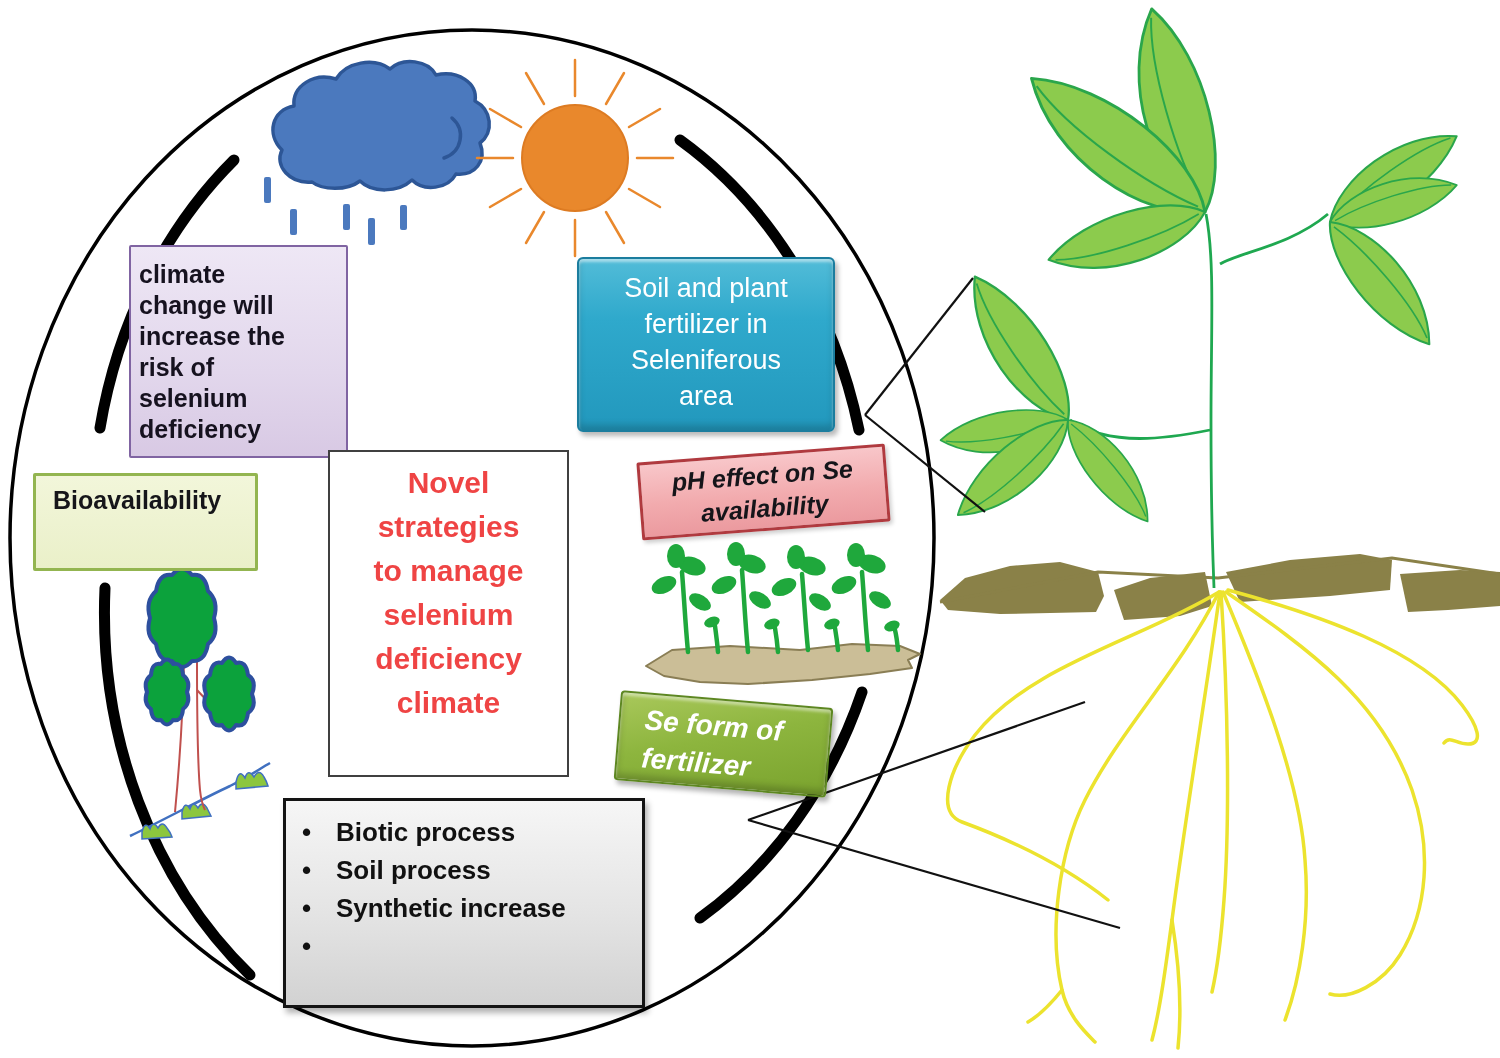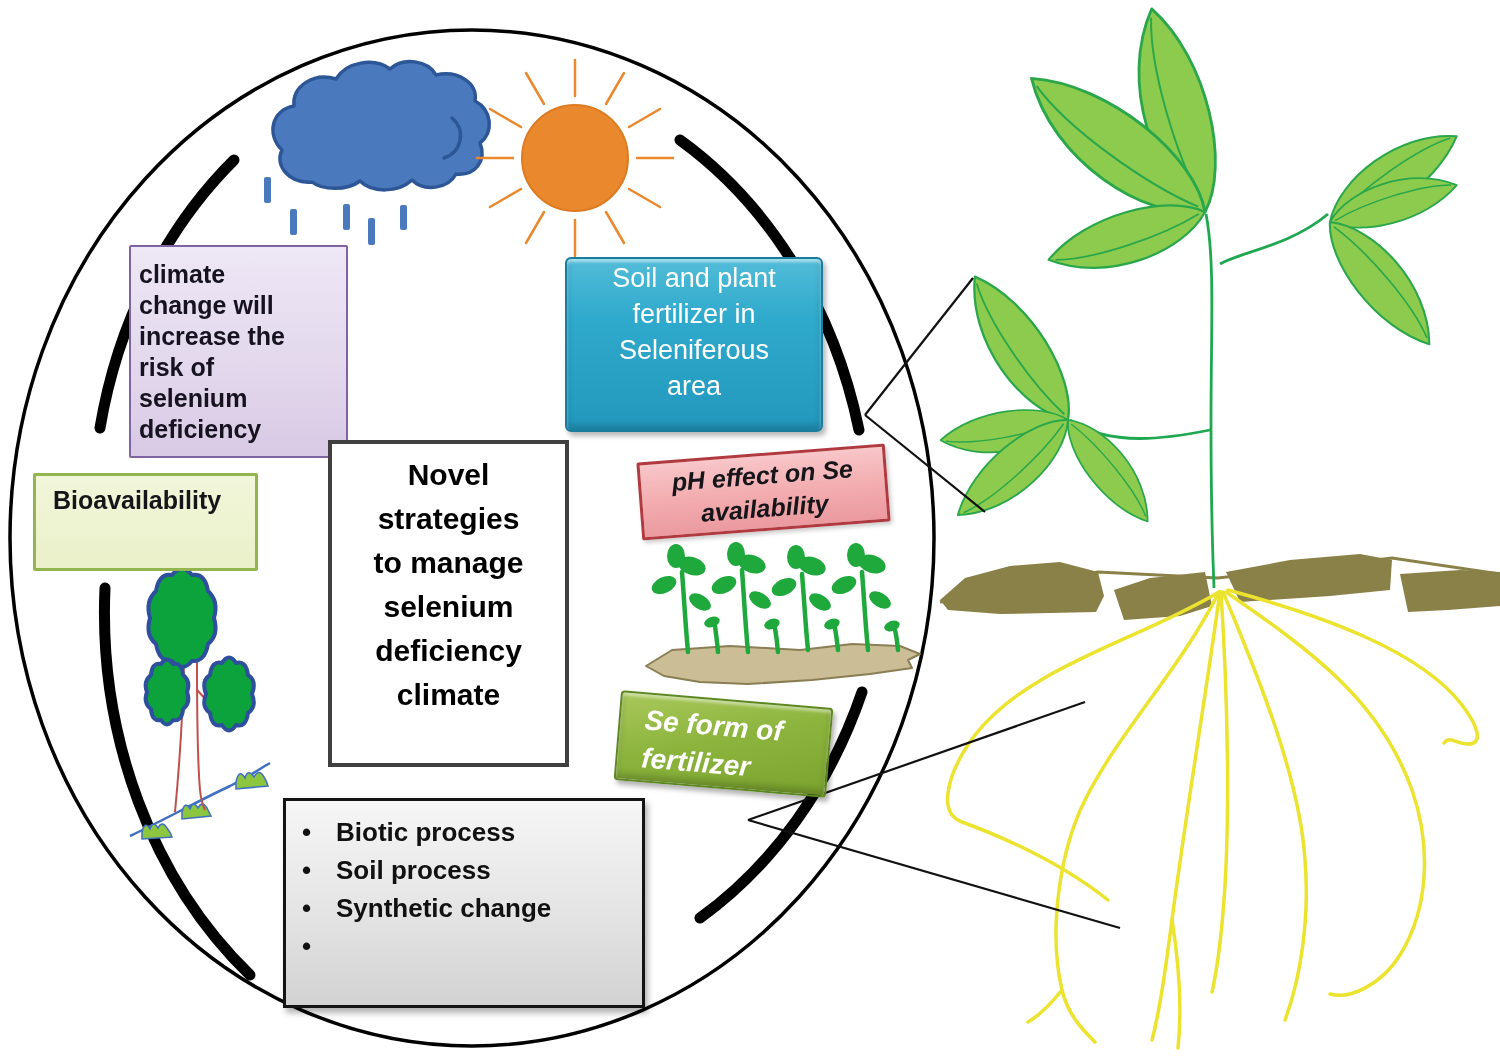--- a/index.html
+++ b/index.html
@@ -13,41 +13,41 @@
   
   .climate{
     left:129px;top:245px;width:219px;height:213px;
     background:linear-gradient(180deg,#eee7f5 0%,#e2d7ec 60%,#d8c9e4 100%);
     border:2px solid #8064a2;border-radius:2px;
     padding:12px 10px 10px 8px;
     font-size:25px;line-height:31px;font-weight:bold;color:#16121f;
   }
   
   .soilplant{
-    left:565px;top:257px;width:258px;height:175px;
+    left:577px;top:257px;width:258px;height:175px;
     background:linear-gradient(180deg,#52bcd8 0%,#2fa9cc 35%,#2298bd 100%);
     border:2px solid #1b7d9e;border-radius:6px;
     box-shadow:inset 0 3px 3px rgba(255,255,255,.5), inset 0 -5px 7px rgba(0,0,0,.18), 3px 4px 5px rgba(0,0,0,.28);
-    padding-top:1px;text-align:center;
+    padding-top:11px;text-align:center;
     font-size:27px;line-height:36px;color:#ffffff;
   }
   
   .bio{
     left:33px;top:473px;width:225px;height:98px;
     background:linear-gradient(180deg,#f2f6da 0%,#eaf0c9 100%);
     border:3px solid #93b550;border-radius:2px;
     padding:8px 8px 8px 17px;
     font-size:25px;line-height:33px;font-weight:bold;color:#16161a;
   }
   
   .center{
-    left:328px;top:440px;width:241px;height:327px;
-    background:#ffffff;border:4px solid #404040;
+    left:328px;top:450px;width:241px;height:327px;
+    background:#ffffff;border:2px solid #404040;
     padding-top:9px;text-align:center;
-    font-size:30px;line-height:44px;font-weight:bold;color:#000000;
+    font-size:30px;line-height:44px;font-weight:bold;color:#ef4444;
   }
   
   .ph{
     left:639px;top:453px;width:249px;height:78px;
     transform:rotate(-4.4deg);
     background:linear-gradient(180deg,#f8c6c9 0%,#f2abae 55%,#eb9a9f 100%);
     border:3px solid #b03a3f;border-radius:2px;
     box-shadow:2px 3px 4px rgba(0,0,0,.2);
     padding-top:3px;text-align:center;
     font-size:25px;line-height:33px;font-weight:bold;font-style:italic;color:#15151a;
@@ -319,20 +319,20 @@
     <div class="row">
       <span class="bul">•</span>
       <span class="txt">Biotic process</span>
     </div>
     <div class="row">
       <span class="bul">•</span>
       <span class="txt">Soil process</span>
     </div>
     <div class="row">
       <span class="bul">•</span>
-      <span class="txt">Synthetic change</span>
+      <span class="txt">Synthetic increase</span>
     </div>
     <div class="row">
       <span class="bul">•</span>
     </div>
   </div>
 
 </div>
 
 </body></html>

